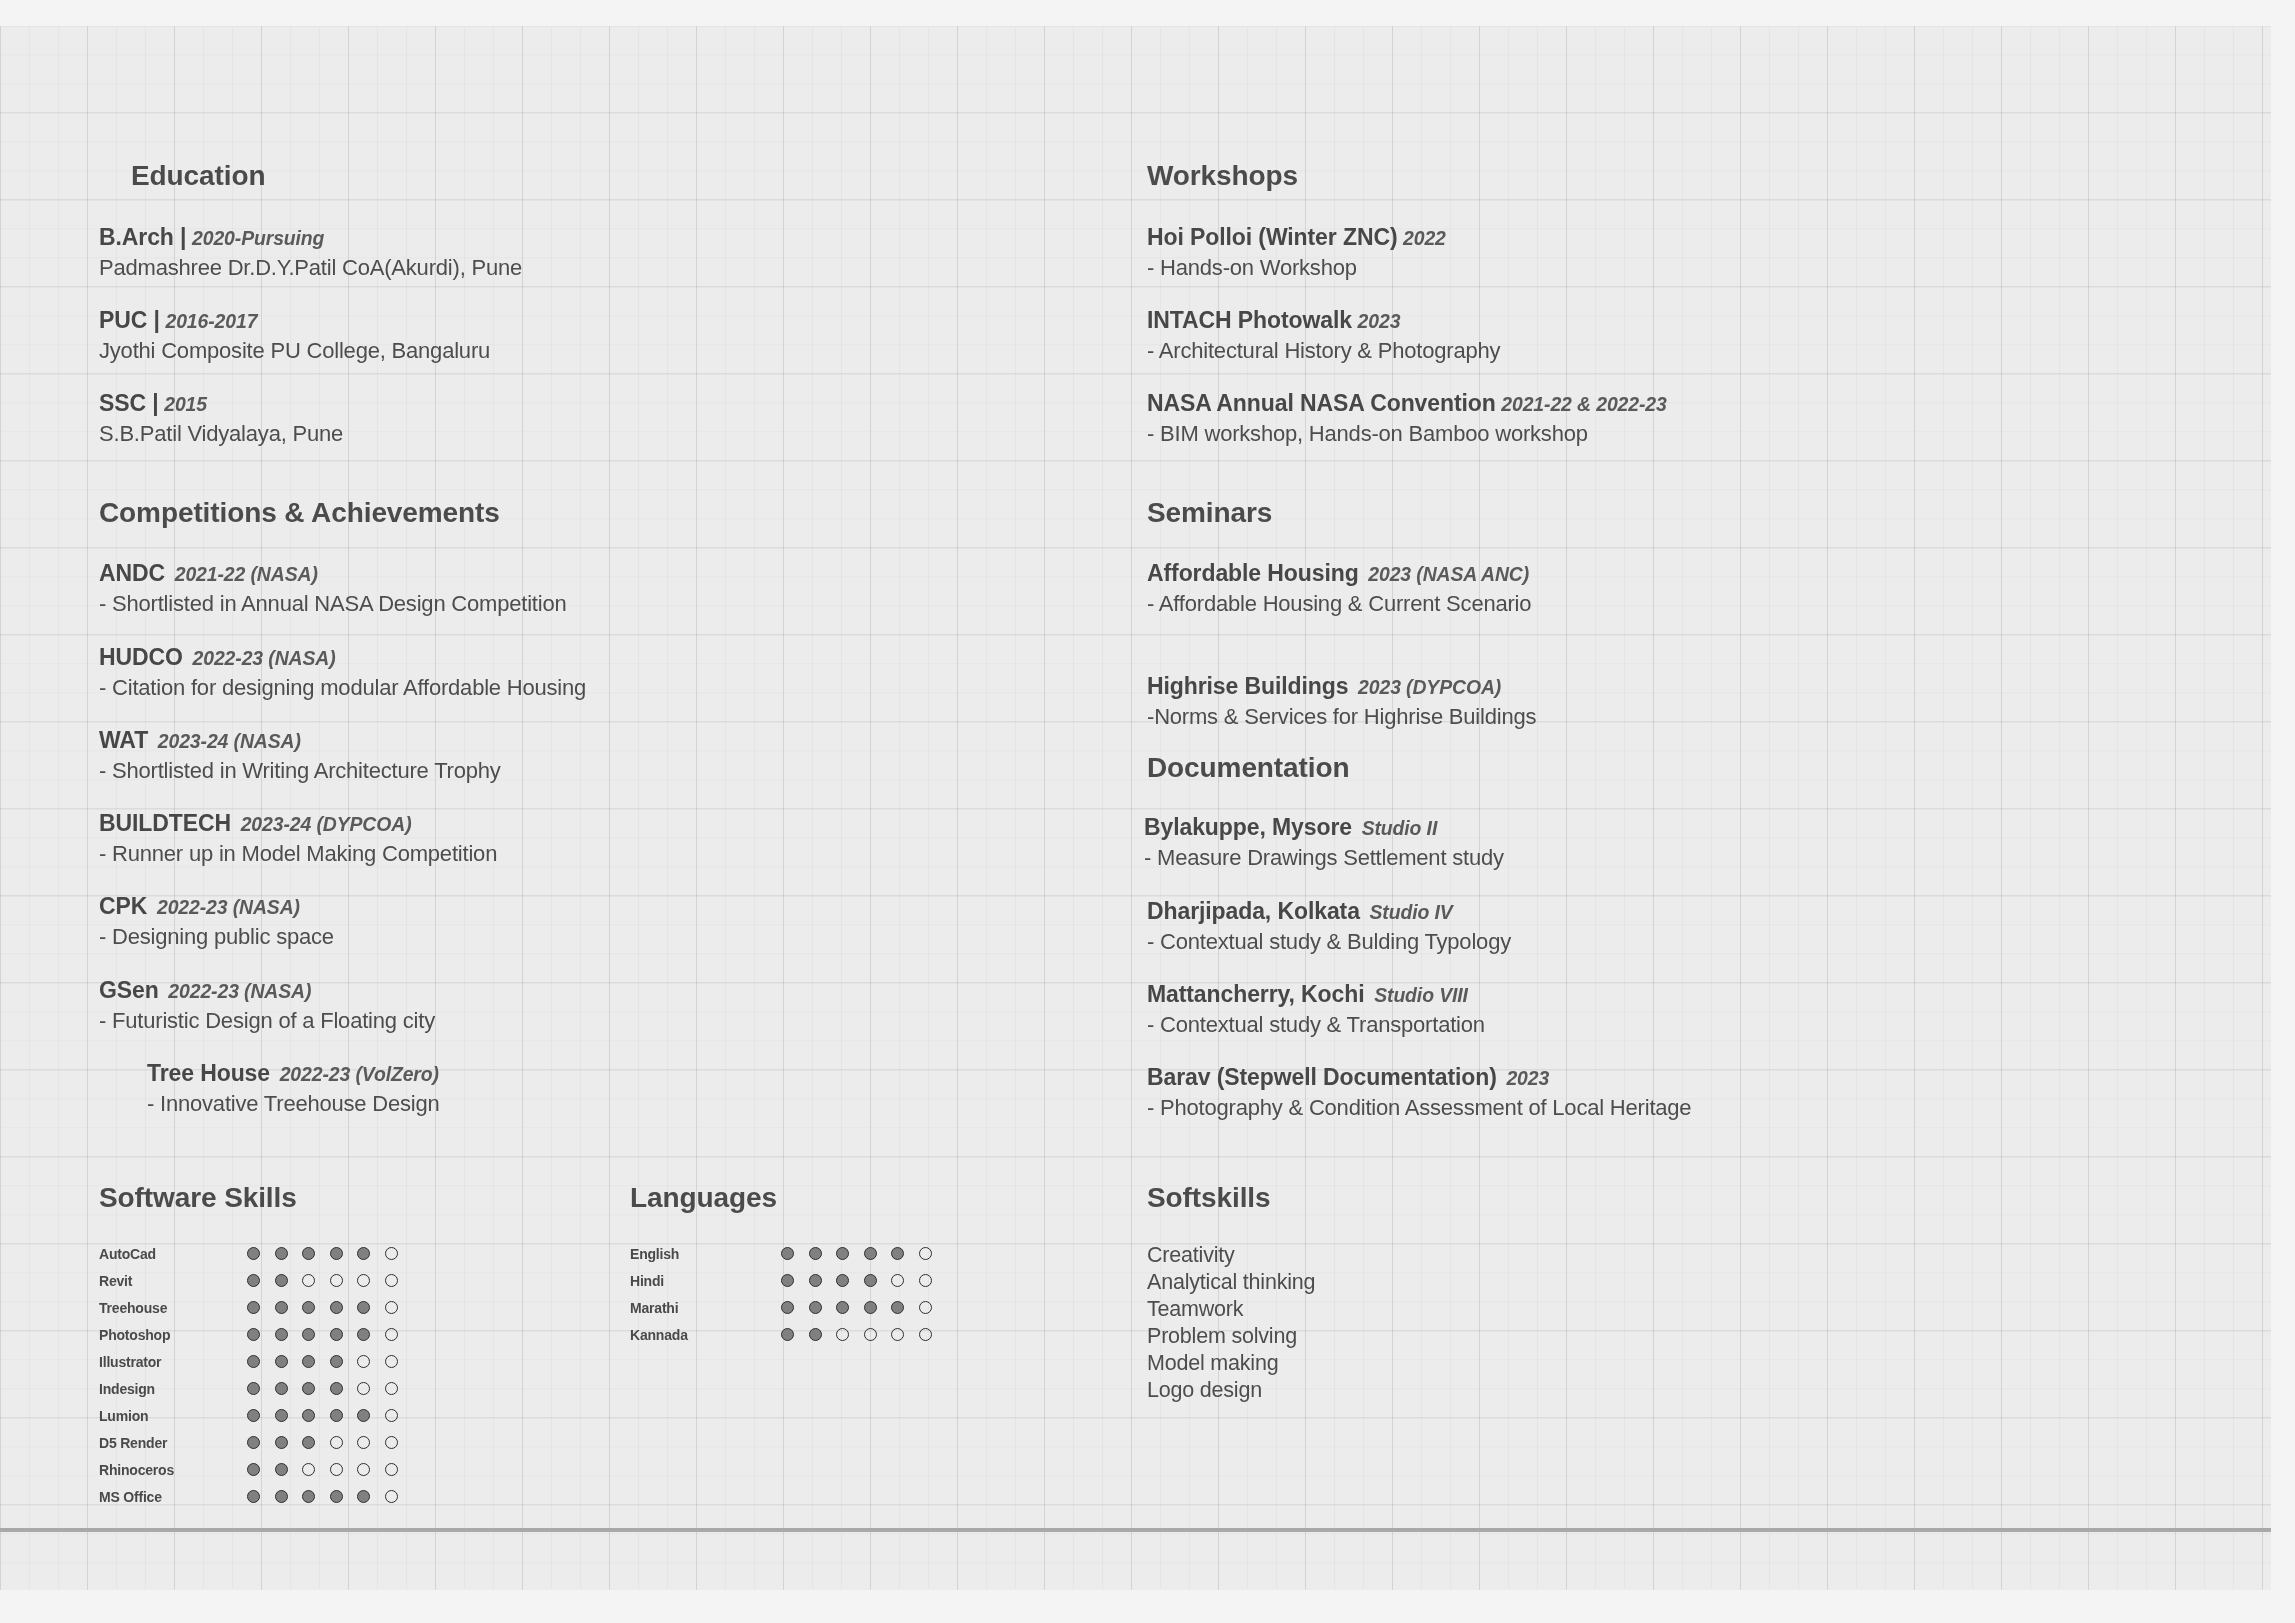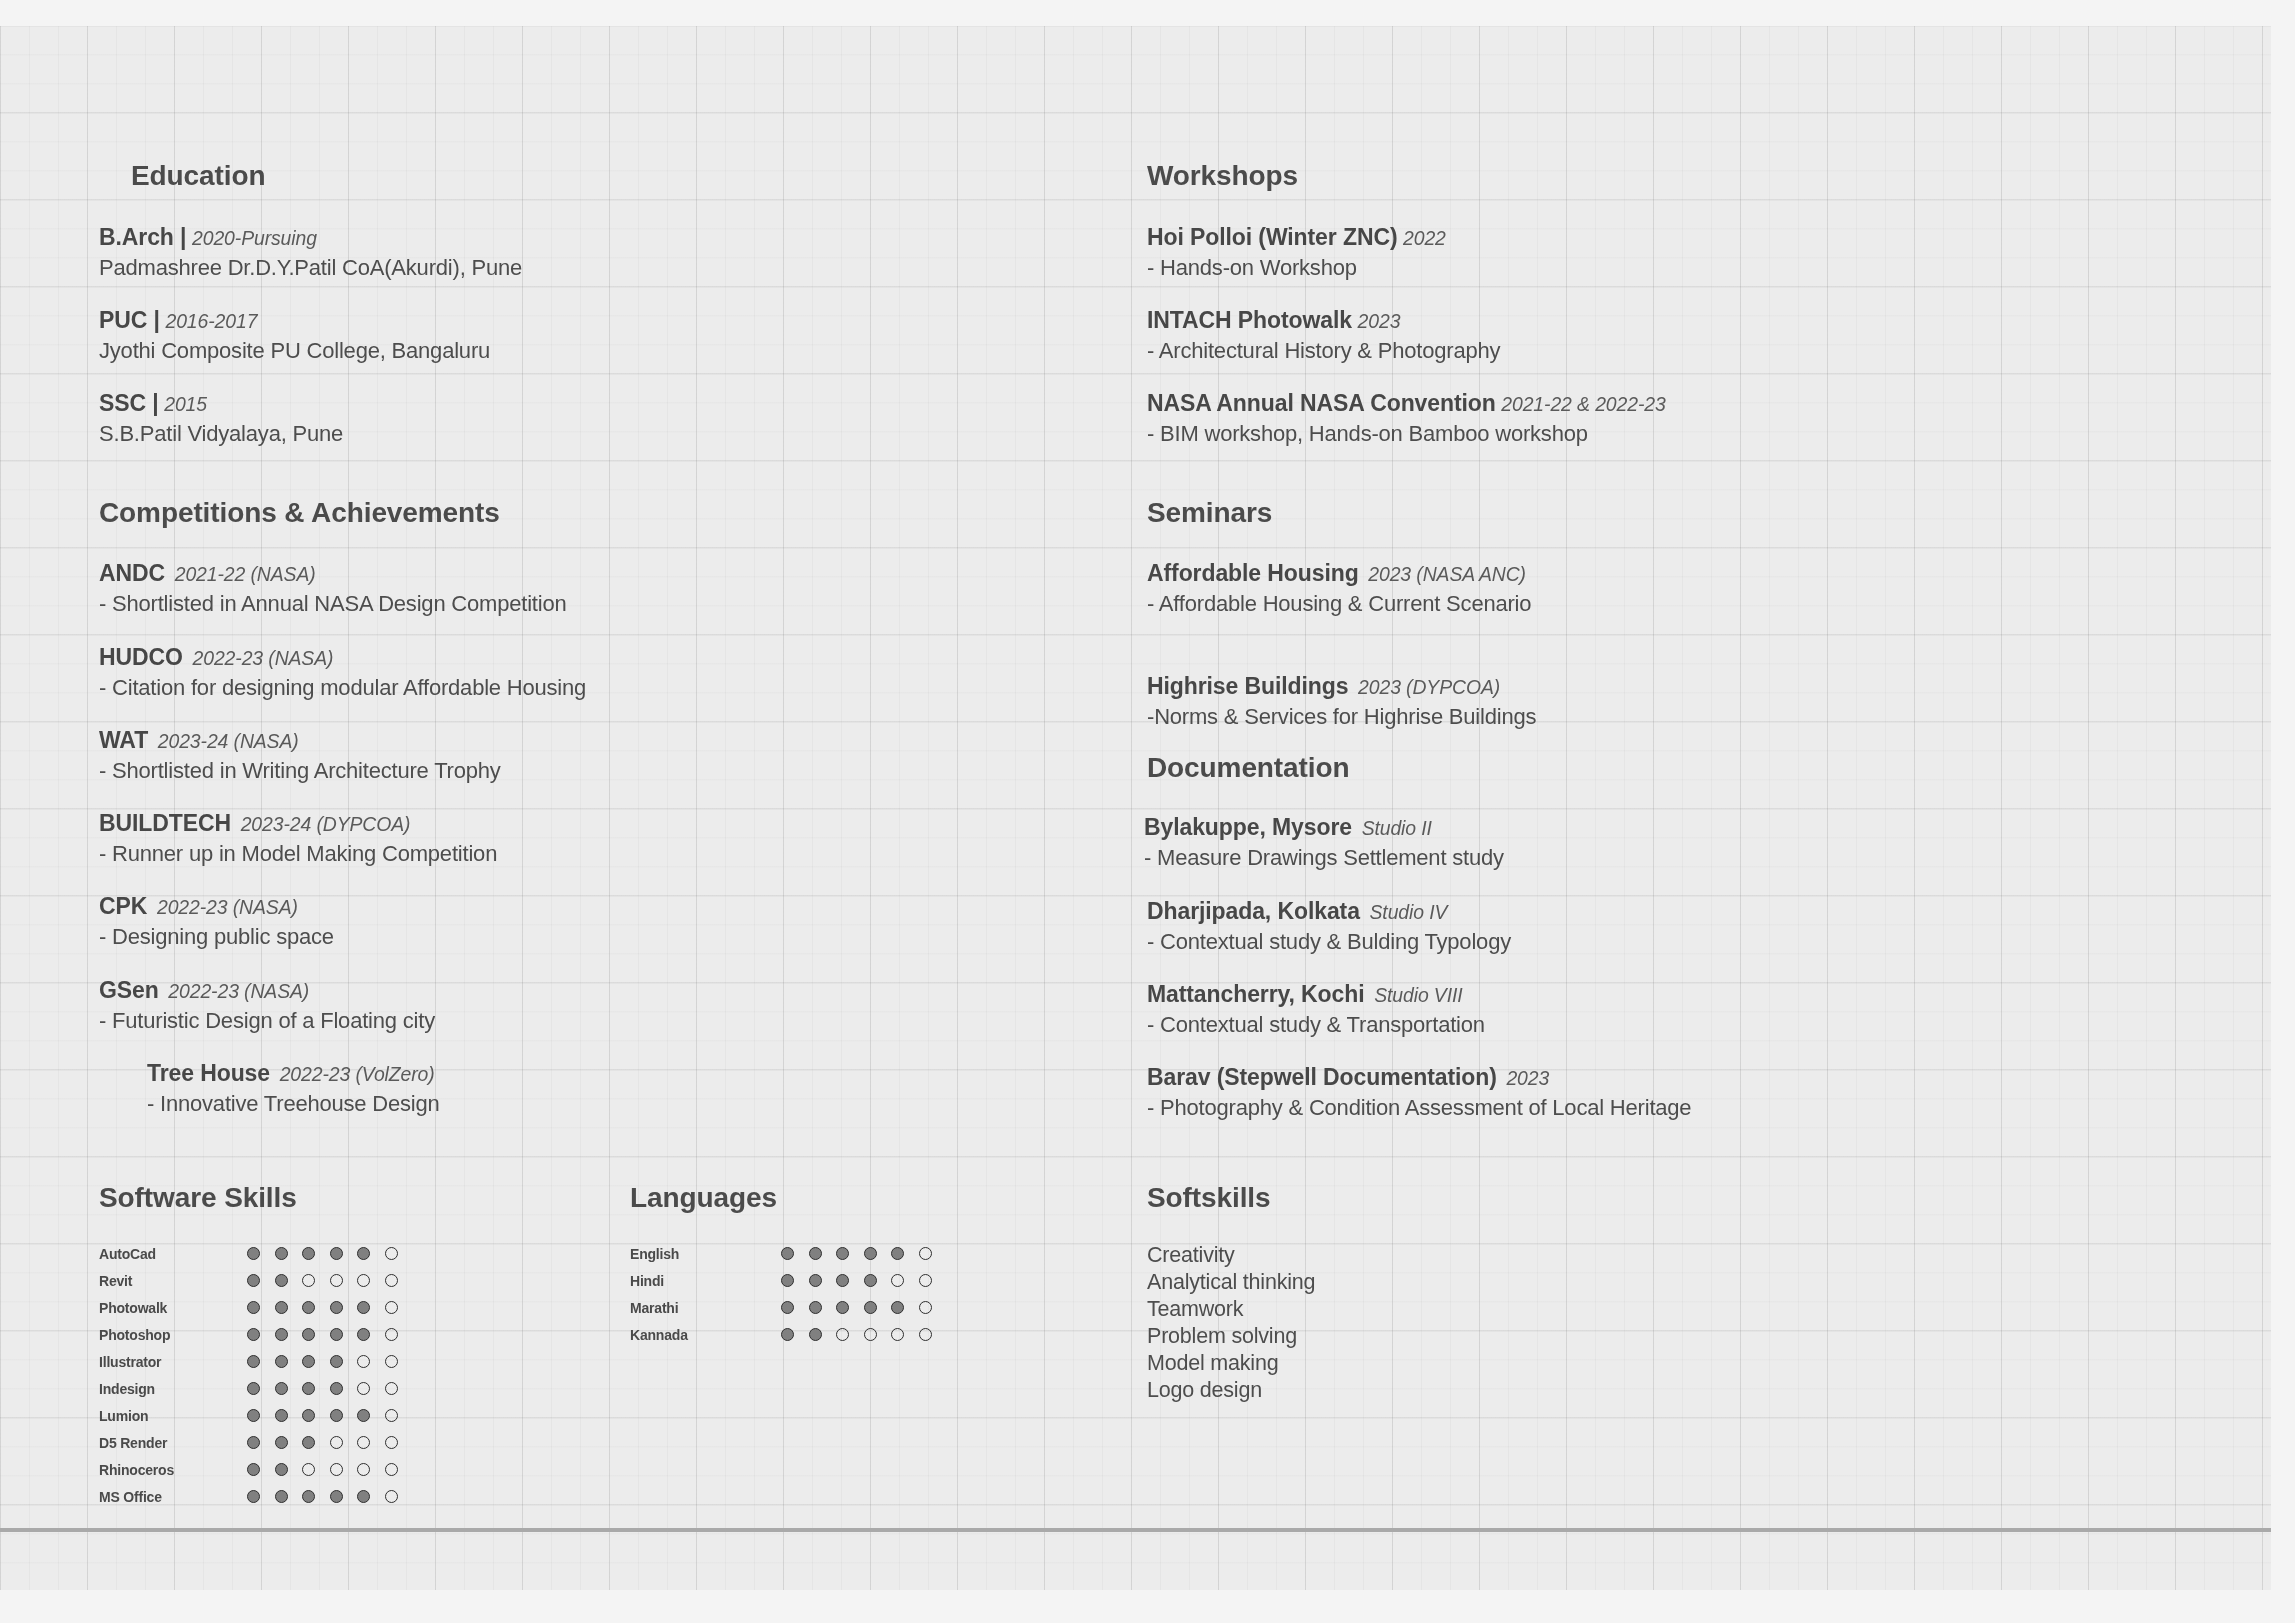--- a/index.html
+++ b/index.html
@@ -49,20 +49,21 @@
     font-size: 23px;
     font-weight: bold;
     color: #474747;
     letter-spacing: -0.1px;
   }
   .entry .meta {
     font-size: 19.4px;
     font-style: italic;
     color: #5a5a5a;
     letter-spacing: -0.1px;
+    font-weight: bold;
   }
   .entry .desc {
     display: block;
     margin-top: 4.2px;
     font-size: 22px;
     color: #4d4d4d;
     letter-spacing: -0.2px;
   }
   .gap-sm { margin-left: 5.6px; }
   .gap-md { margin-left: 9.7px; }
@@ -178,21 +179,21 @@
           <span class="dots" style="left: 148px;">
             <span class="dot on"></span>
             <span class="dot on"></span>
             <span class="dot"></span>
             <span class="dot"></span>
             <span class="dot"></span>
             <span class="dot"></span>
           </span>
         </div>
         <div class="rating-row">
-          <span class="rname">Photowalk</span>
+          <span class="rname">Treehouse</span>
           <span class="dots" style="left: 148px;">
             <span class="dot on"></span>
             <span class="dot on"></span>
             <span class="dot on"></span>
             <span class="dot on"></span>
             <span class="dot on"></span>
             <span class="dot"></span>
           </span>
         </div>
         <div class="rating-row">

